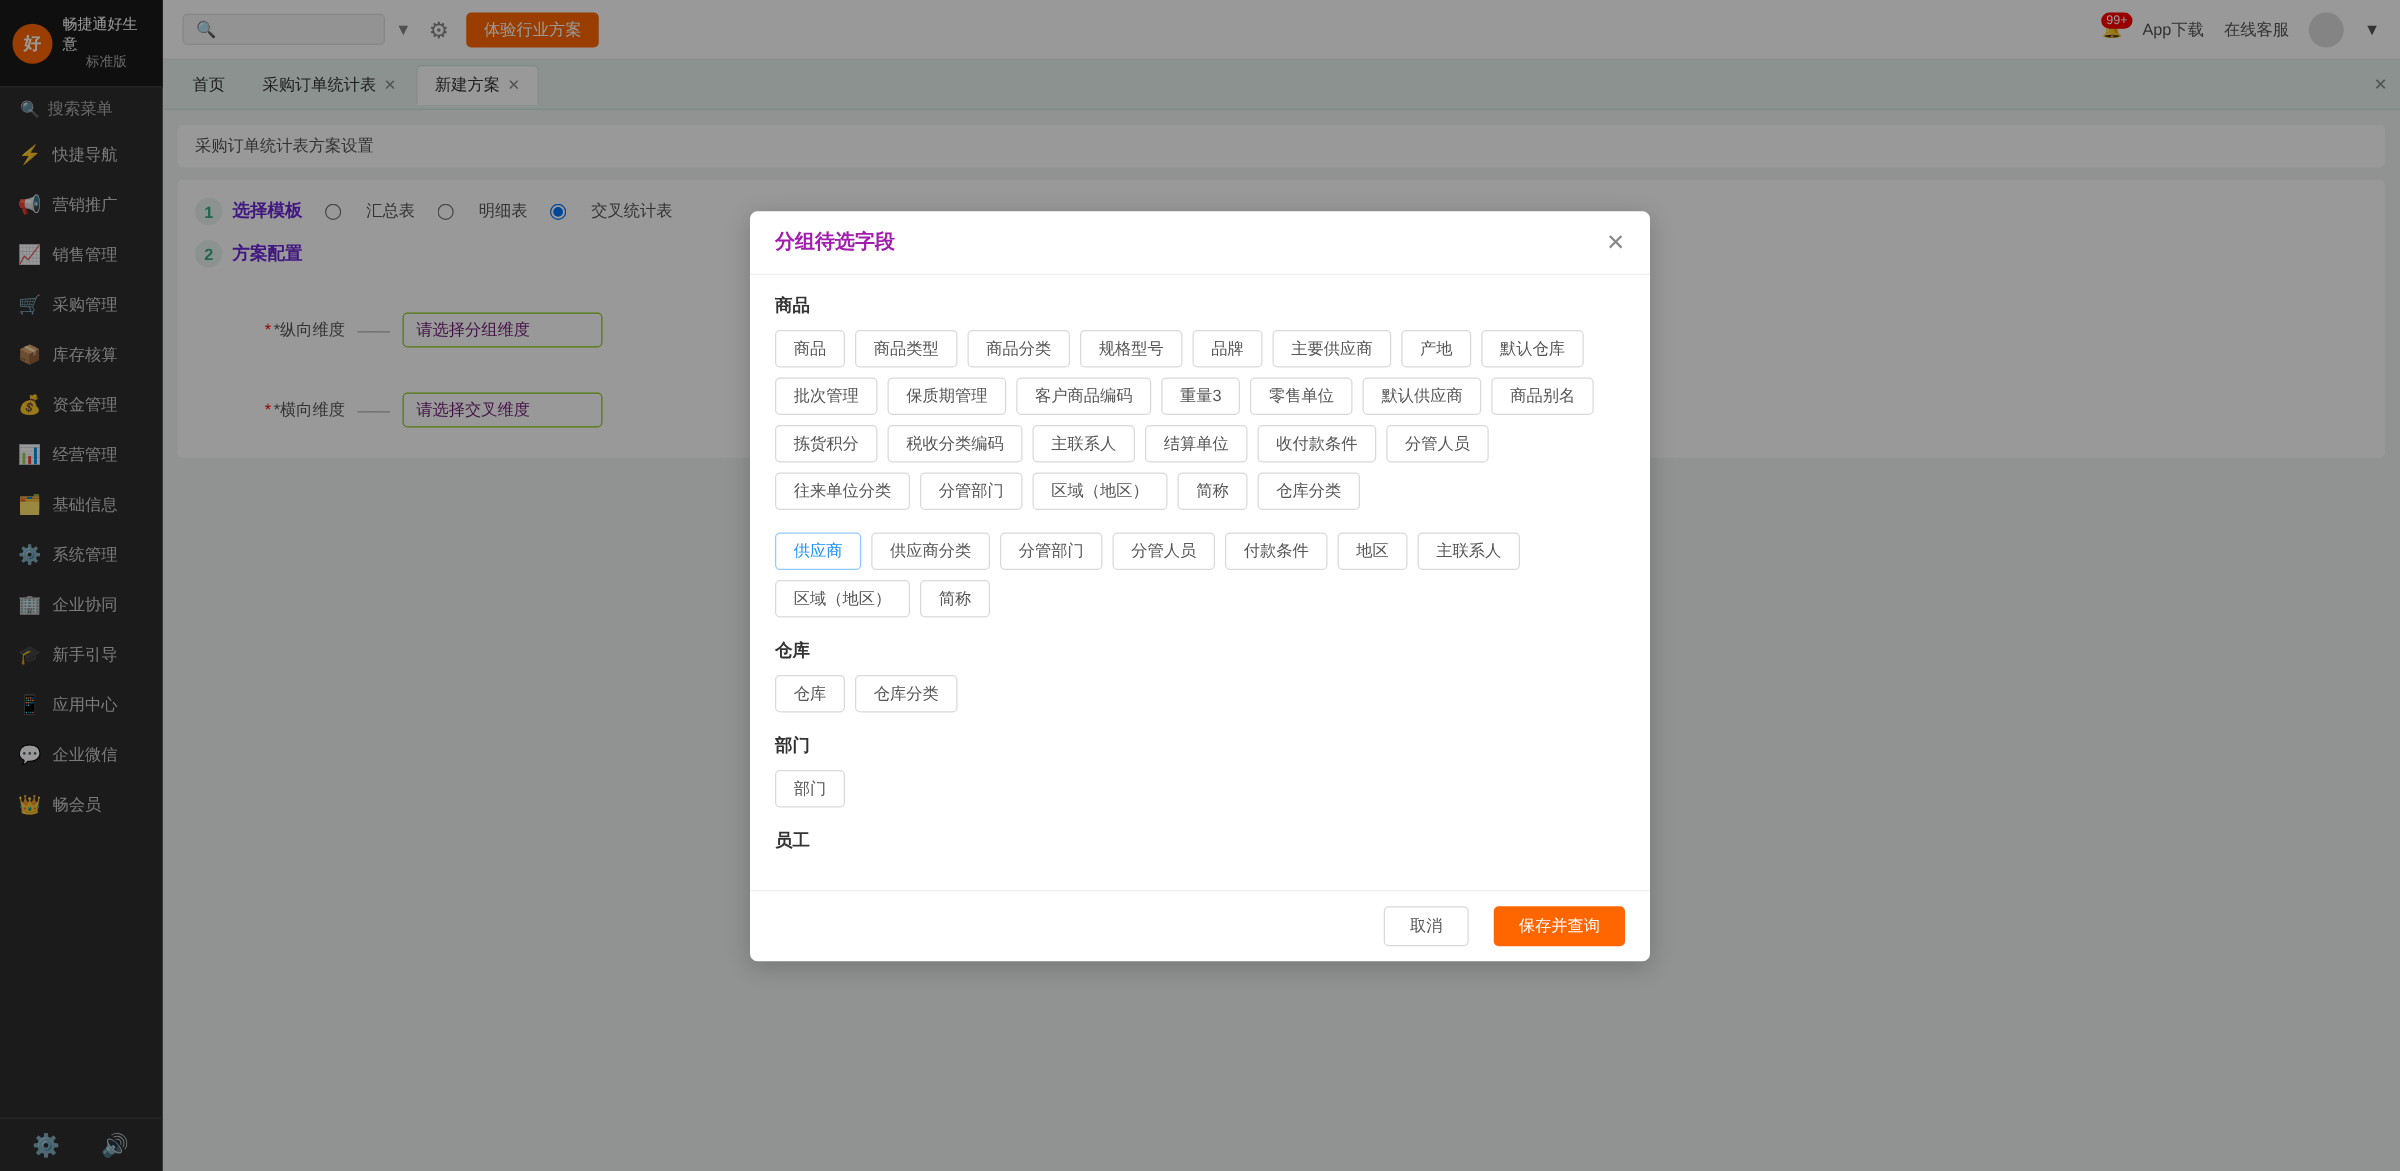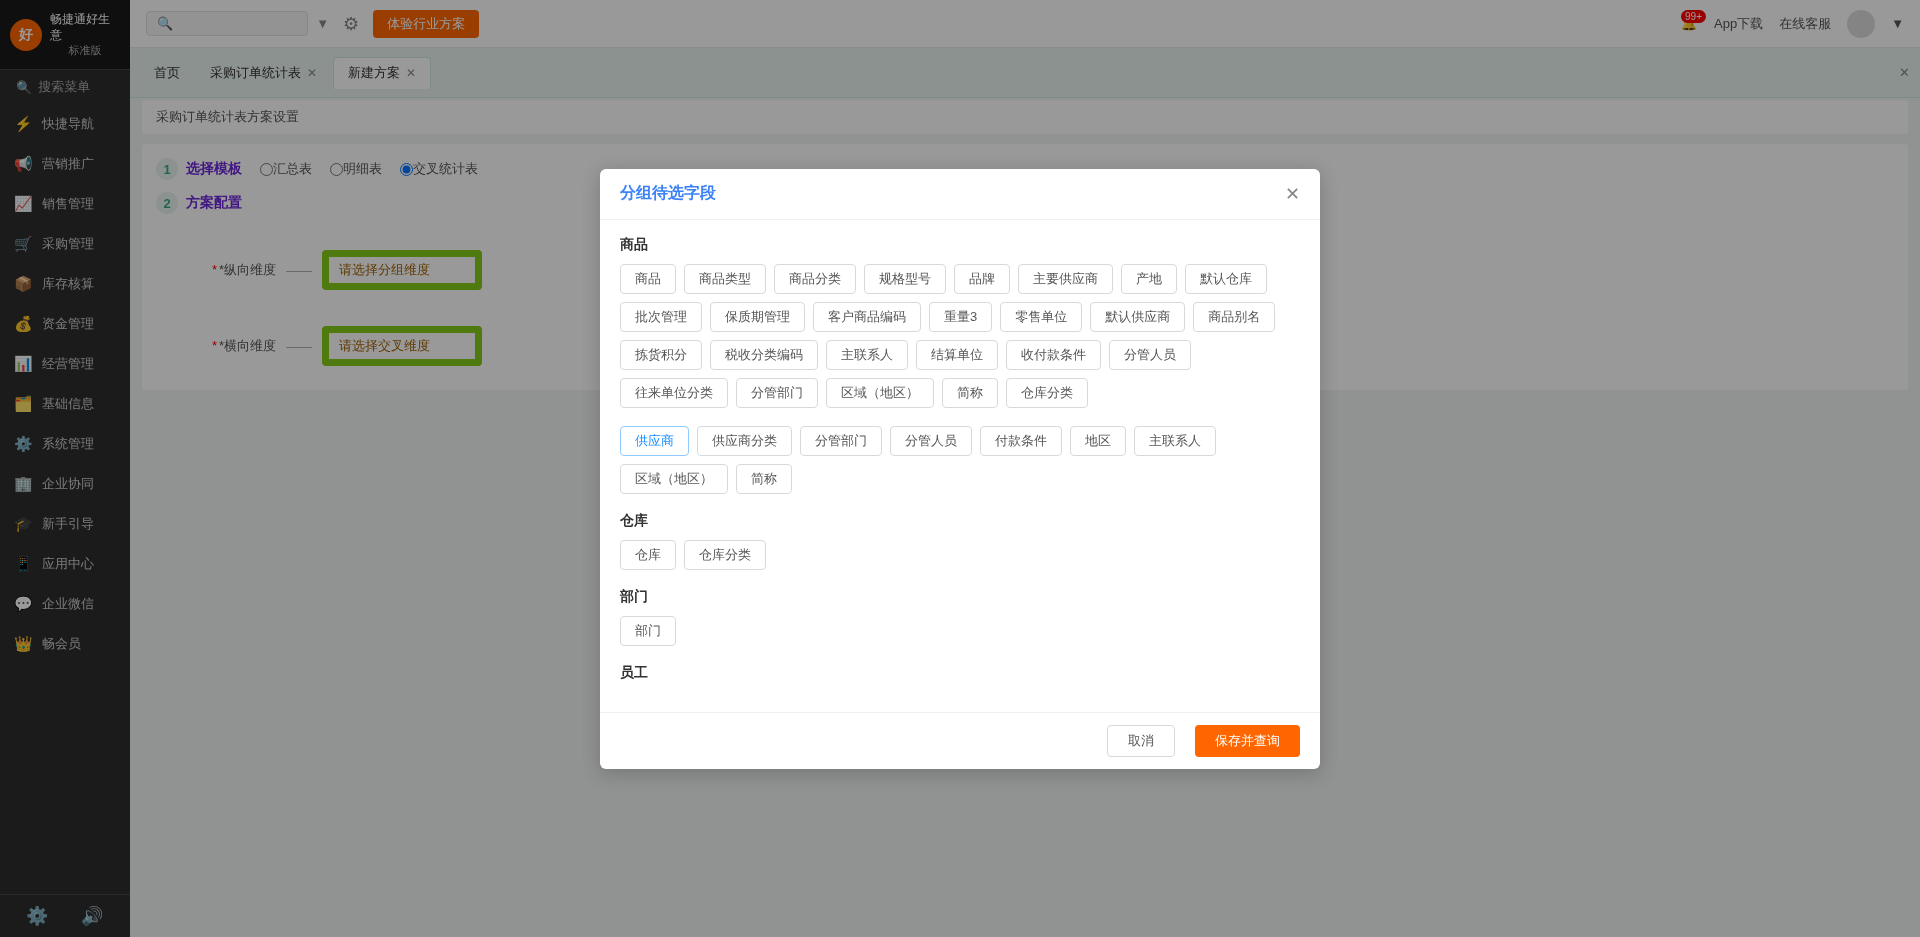--- a/index.html
+++ b/index.html
@@ -32,50 +32,50 @@
     .header-search { display: flex; align-items: center; background: #f5f5f5; border: 1px solid #e0e0e0; border-radius: 4px; padding: 4px 10px; min-width: 160px; }
     .header-search input { border: none; background: transparent; outline: none; font-size: 13px; color: #666; width: 120px; }
     .header-btn-orange { background: #f60; color: #fff; border: none; border-radius: 4px; padding: 5px 14px; font-size: 13px; cursor: pointer; }
     .header-gear { font-size: 18px; color: #888; cursor: pointer; margin: 0 6px; }
     .header-right { display: flex; align-items: center; gap: 16px; color: #555; font-size: 13px; }
     .header-badge { position: relative; }
     .badge-dot { position: absolute; top: -6px; right: -8px; background: #f00; color: #fff; border-radius: 10px; font-size: 10px; padding: 1px 4px; }
 
     
     .tab-bar {
-      position: fixed; left: 130px; top: 48px; right: 0; height: 50px; background: #e8f4f0; display: flex; align-items: center; padding: 0 10px; z-index: 98; border-bottom: 1px solid #d0e8e0;
+      position: fixed; left: 130px; top: 48px; right: 0; height: 40px; background: #e8f4f0; display: flex; align-items: center; padding: 0 10px; z-index: 98; border-bottom: 1px solid #d0e8e0;
     }
     .tab { display: flex; align-items: center; padding: 6px 14px; font-size: 13px; color: #333; cursor: pointer; border-radius: 4px 4px 0 0; margin-right: 2px; }
     .tab.active { background: #fff; color: #333; border: 1px solid #d0e8e0; border-bottom: 1px solid #fff; }
     .tab .close { margin-left: 6px; color: #888; font-size: 12px; }
     .tab-close-all { margin-left: auto; color: #888; font-size: 13px; cursor: pointer; }
     .home-tab { background: transparent; }
 
     
     .main { position: fixed; left: 130px; top: 88px; right: 0; bottom: 0; overflow: auto; background: #f0f5f3; padding: 12px; }
     .page-title-bar { background: #fff; padding: 8px 14px; border-radius: 4px; margin-bottom: 10px; font-size: 13px; color: #555; }
 
     
     .plan-area { background: #fff; border-radius: 4px; padding: 14px; }
     .step-header { display: flex; align-items: center; margin-bottom: 12px; }
     .step-num { background: #e8f4f0; color: #3aaa85; border-radius: 50%; width: 22px; height: 22px; display: flex; align-items: center; justify-content: center; font-size: 13px; font-weight: bold; margin-right: 8px; }
     .step-label { font-size: 14px; color: #6d28d9; font-weight: bold; }
     .radio-group { display: flex; gap: 18px; align-items: center; }
-    .radio-group label { font-size: 13px; color: #555; cursor: pointer; display: flex; align-items: center; gap: 0; }
+    .radio-group label { font-size: 13px; color: #555; cursor: pointer; display: flex; align-items: center; gap: 20px; }
     .section-label { font-size: 13px; color: #555; margin-bottom: 8px; }
     .required { color: red; }
     .field-row { display: flex; align-items: center; margin-bottom: 10px; margin-top: 36px; }
     .field-label { width: 90px; text-align: right; margin-right: 10px; color: #555; font-size: 13px; }
-    .select-box { border: 7px solid #84cc16; border-radius: 4px; padding: 4px 10px; font-size: 13px; color: #a16207; background: #fff; min-width: 160px; }
+    .select-box { border: 1px solid #84cc16; border-radius: 4px; padding: 4px 10px; font-size: 13px; color: #701a75; background: #fff; min-width: 160px; }
 
     
     .modal-overlay { position: fixed; top: 0; left: 0; right: 0; bottom: 0; background: rgba(0,0,0,0.4); z-index: 200; display: flex; align-items: center; justify-content: center; }
     .modal { background: #fff; border-radius: 6px; width: 720px; max-height: 600px; display: flex; flex-direction: column; box-shadow: 0 4px 20px rgba(0,0,0,0.2); }
     .modal-header { display: flex; align-items: center; justify-content: space-between; padding: 14px 20px; border-bottom: 1px solid #f0f0f0; }
-    .modal-title { font-size: 16px; color: #3b82f6; font-weight: bold; }
+    .modal-title { font-size: 16px; color: #a21caf; font-weight: bold; }
     .modal-close { font-size: 18px; color: #888; cursor: pointer; }
     .modal-body { flex: 1; overflow-y: auto; padding: 16px 20px; }
     .modal-footer { display: flex; justify-content: flex-end; gap: 20px; padding: 12px 20px; border-top: 1px solid #f0f0f0; }
     .modal-footer .btn-cancel { border: 1px solid #d9d9d9; background: #fff; border-radius: 4px; padding: 6px 20px; font-size: 13px; cursor: pointer; color: #555; }
     .modal-footer .btn-confirm { background: #f60; color: #fff; border: none; border-radius: 4px; padding: 6px 20px; font-size: 13px; cursor: pointer; }
 
     
     .field-category { margin-bottom: 18px; }
     .category-title { font-size: 14px; color: #333; font-weight: bold; margin-bottom: 10px; }
     .field-tags { display: flex; flex-wrap: wrap; gap: 8px; }

